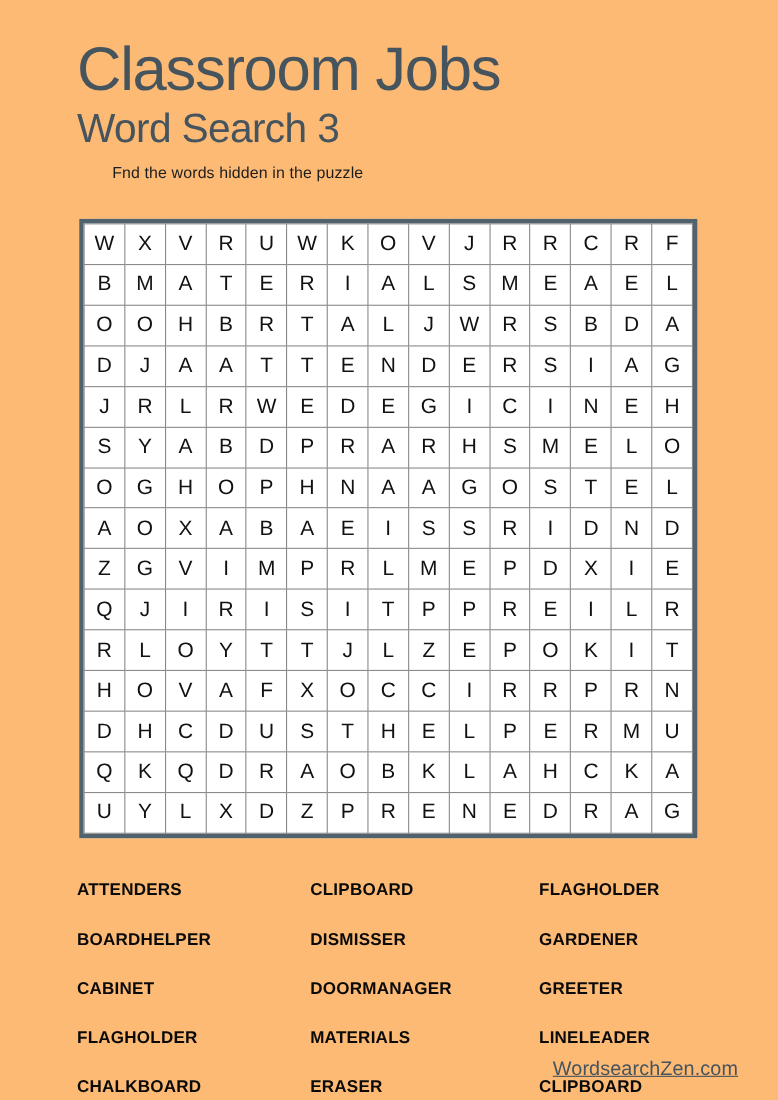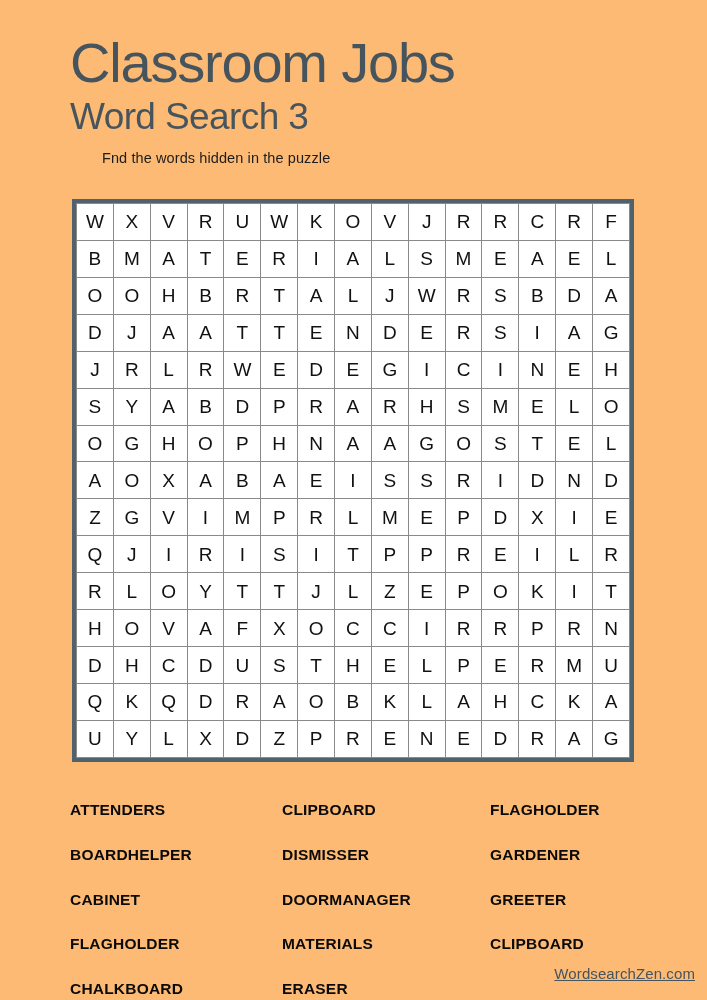--- a/index.html
+++ b/index.html
@@ -104,23 +104,23 @@
     color: #0a0a0a;
     line-height: 25.8px;
     letter-spacing: 0.2px;
     white-space: nowrap;
     margin-top: 19px;
   }
 
   
   .footer {
     position: absolute;
-    right: 12px;
+    right: 36px;
     bottom: 18px;
-    font-size: 15px;
+    font-size: 18px;
     color: #46545e;
     text-decoration: underline;
     letter-spacing: 0.1px;
   }
 </style>
 </head>
 <body>
 
 <div class="page">
 
@@ -404,19 +404,20 @@
         <div class="word-item">CLIPBOARD</div>
         <div class="word-item">DISMISSER</div>
         <div class="word-item">DOORMANAGER</div>
         <div class="word-item">MATERIALS</div>
         <div class="word-item">ERASER</div>
       </div>
     <div class="word-col c3">
         <div class="word-item">FLAGHOLDER</div>
         <div class="word-item">GARDENER</div>
         <div class="word-item">GREETER</div>
+        <div class="word-item">LINELEADER</div>
         <div class="word-item">CLIPBOARD</div>
       </div>
   </div>
 
   <a class="footer">WordsearchZen.com</a>
 
 </div>
 
 </body></html>

